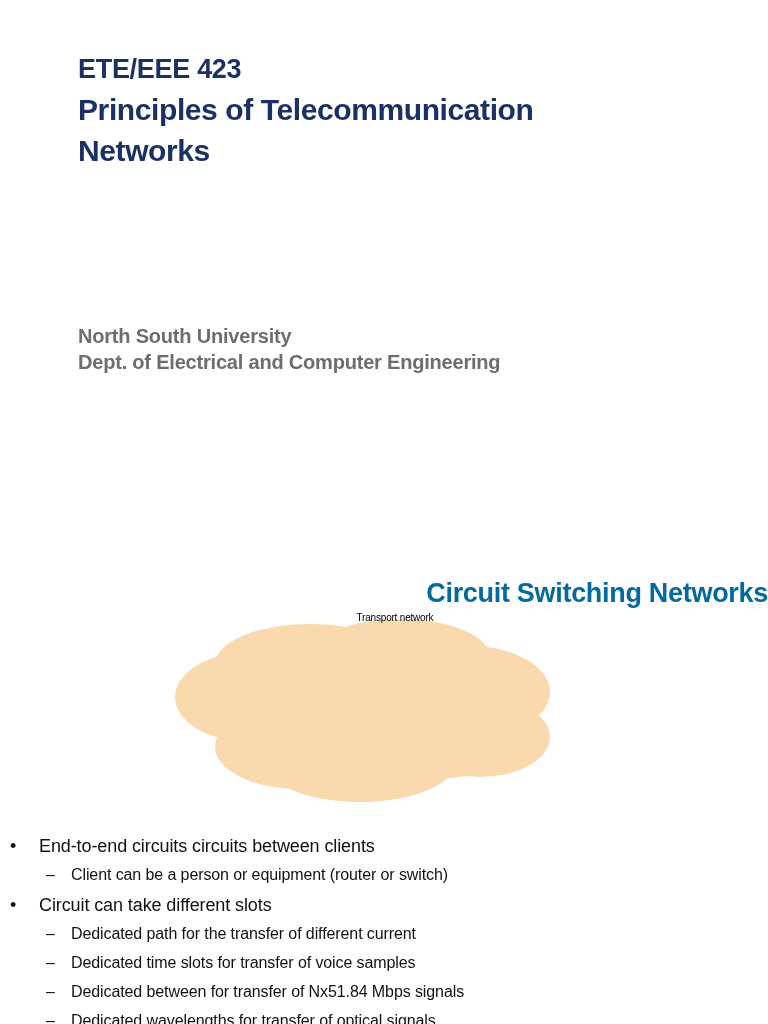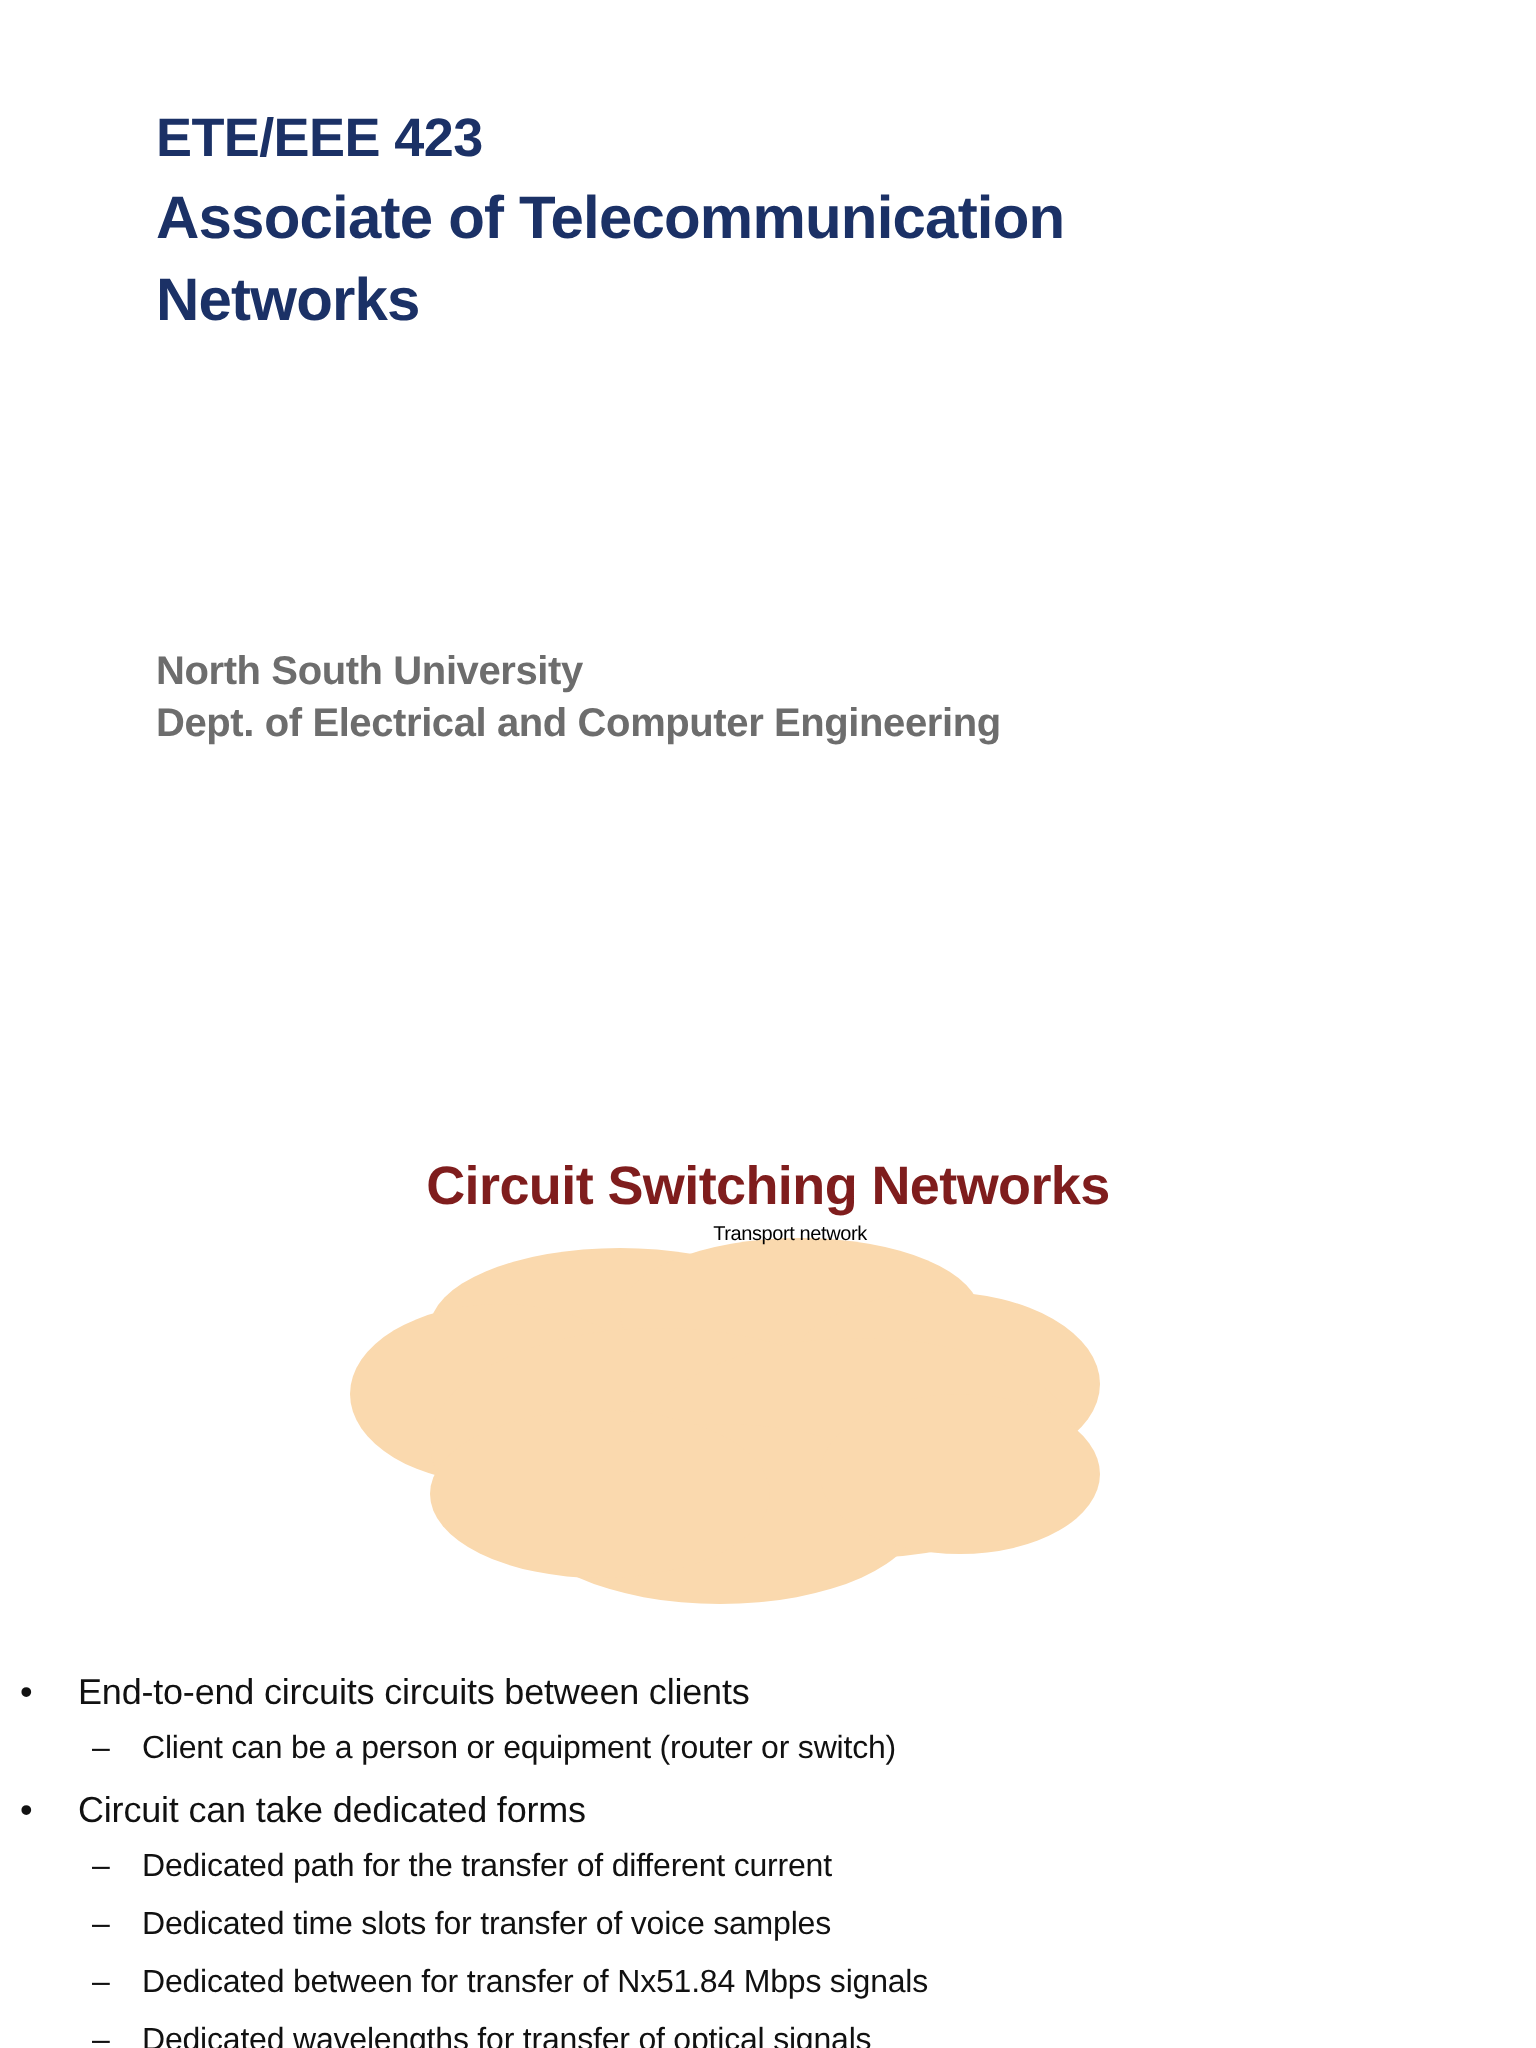--- a/index.html
+++ b/index.html
@@ -81,24 +81,24 @@
     left: 0;
     top: 578px;
     width: 768px;
     height: 245px;
   }
   .figure-title {
     position: absolute;
     left: 0;
     top: 0;
     width: 768px;
-    text-align: center;
+    text-align: right;
     font-size: 27px;
     font-weight: bold;
-    color: #7f1d1d;
+    color: #0369a1;
     letter-spacing: -0.3px;
   }
   .figure-canvas {
     position: absolute;
     left: 0;
     top: 34px;
     width: 768px;
     height: 211px;
   }
   .figure-svg {
@@ -154,21 +154,21 @@
   }
   .b-text { white-space: nowrap; }
 </style>
 </head>
 <body>
 
 <div class="slide">
 
   <div class="title-block">
     <div class="course-code">ETE/EEE 423</div>
-    <div class="course-title">Associate of Telecommunication</div>
+    <div class="course-title">Principles of Telecommunication</div>
     <div class="course-title" style="margin-top:0">Networks</div>
   </div>
 
 
   <div class="affil-block">
     <div class="affil-line">North South University</div>
     <div class="affil-line">Dept. of Electrical and Computer Engineering</div>
   </div>
 
   <div class="figure">
@@ -217,21 +217,21 @@
       <span class="b-text">End-to-end circuits circuits between clients</span>
     </div>
 
     <div class="b-row level2">
       <span class="b-mark">–</span>
       <span class="b-text">Client can be a person or equipment (router or switch)</span>
     </div>
 
     <div class="b-row level1">
       <span class="b-mark">•</span>
-      <span class="b-text">Circuit can take dedicated forms</span>
+      <span class="b-text">Circuit can take different slots</span>
     </div>
 
     <div class="b-row level2">
       <span class="b-mark">–</span>
       <span class="b-text">Dedicated path for the transfer of different current</span>
     </div>
 
     <div class="b-row level2">
       <span class="b-mark">–</span>
       <span class="b-text">Dedicated time slots for transfer of voice samples</span>

